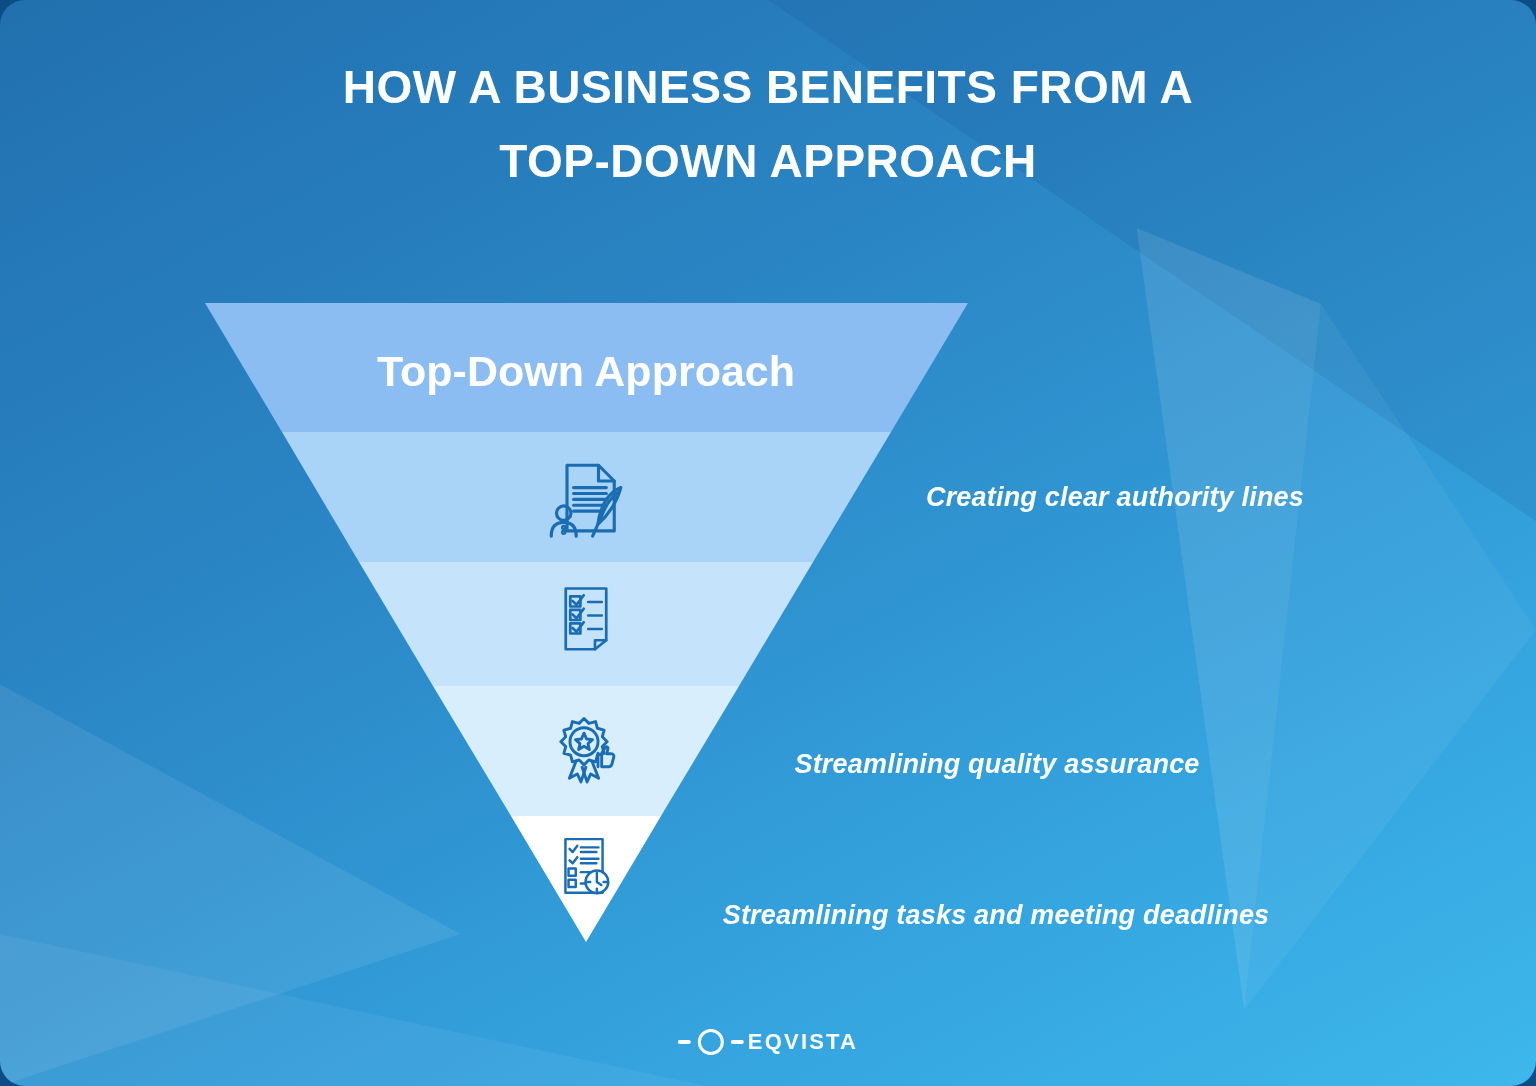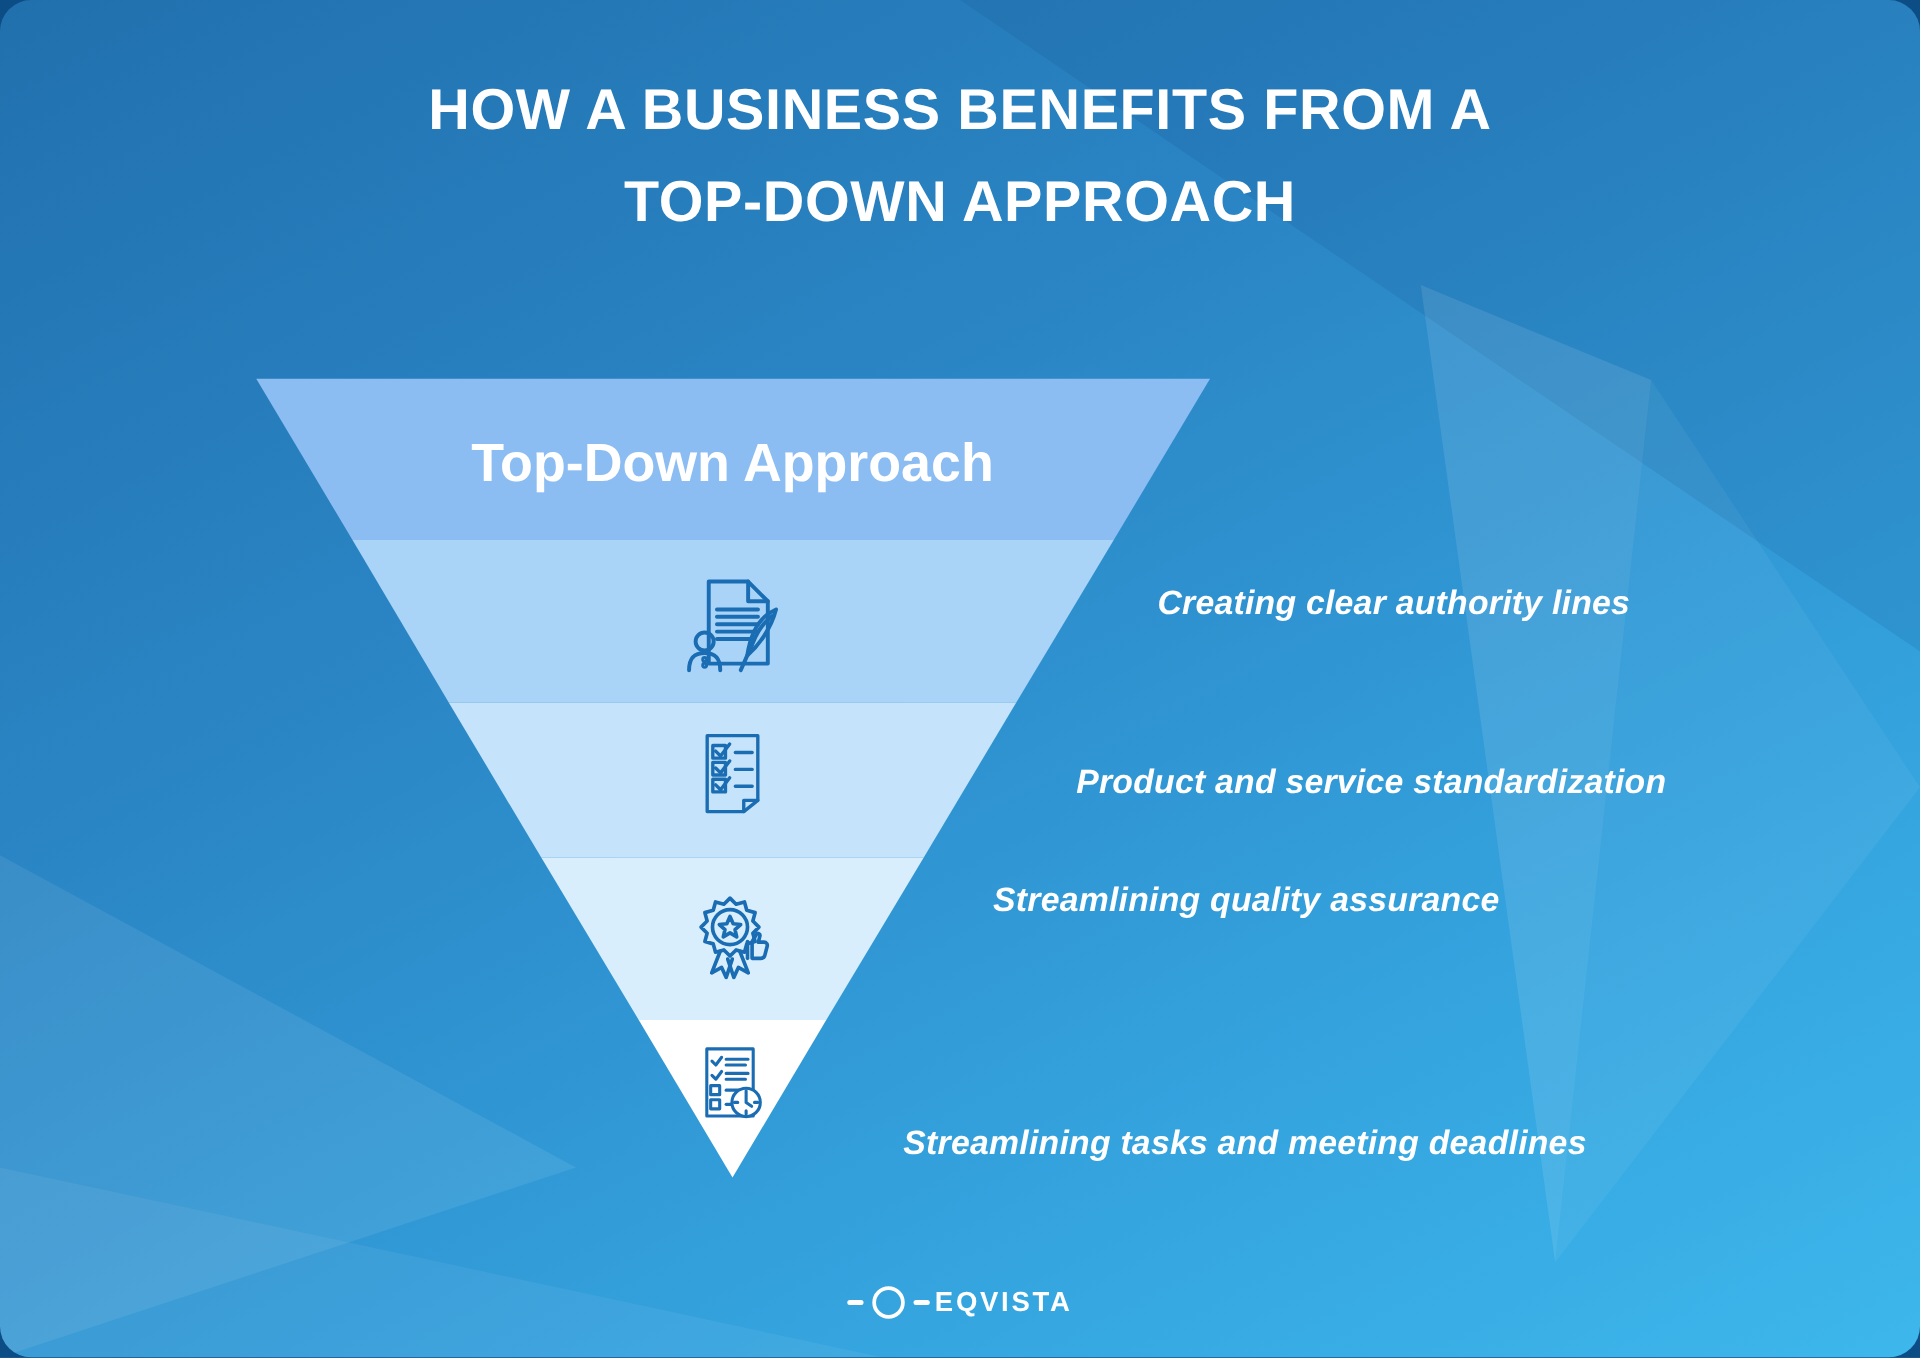--- a/index.html
+++ b/index.html
@@ -75,49 +75,48 @@
       <path d="M21,21 H46 M21,25.5 H46 M21,30 H46 M21,34.5 H46 M21,39 H42"></path>
       <circle cx="13.5" cy="40.5" r="5.5"></circle>
       <path d="M4,58 C4,49 9,47.5 13.5,47.5 C18,47.5 23,49 23,58"></path>
       <circle cx="13.5" cy="51.5" r="0.9"></circle>
       <circle cx="13.5" cy="55" r="0.9"></circle>
       <path d="M57,21 C47.5,25 41.5,35 39.5,49 C46.5,43 54,32.5 57,21 Z"></path>
       <path d="M54.5,25 C48,30 43.5,38 41,47"></path>
       <path d="M39.5,49 L35.5,58"></path>
     </g>
   </svg>
-  <div class="benefit-label" style="left:1115px;top:483px;">Creating clear authority lines</div>
+  <div class="benefit-label" style="left:1115px;top:497px;">Creating clear authority lines</div>
 
   <svg class="row-icon icon" style="left:586px;top:620px;" width="72" height="72" viewBox="0 0 64 64">
     <g stroke="#1b6db3">
       <path d="M14,4 H50 V50 L40,58 H14 Z"></path>
       <path d="M50,50 H40 V58"></path>
       <rect x="18" y="11" width="9" height="9"></rect>
       <path d="M20,15 L23.5,18.5 L30,10"></path>
       <rect x="18" y="23" width="9" height="9"></rect>
       <path d="M20,27 L23.5,30.5 L30,22"></path>
       <rect x="18" y="35" width="9" height="9"></rect>
       <path d="M20,39 L23.5,42.5 L30,34"></path>
       <path d="M34,16 H46 M34,28 H46 M34,40 H46"></path>
     </g>
   </svg>
-  <div class="benefit-label" style="left:1097px;top:626px;">Product and service standardization</div>
 
   <svg class="row-icon icon" style="left:584px;top:749px;" width="78" height="78" viewBox="0 0 64 64">
     <g stroke="#1b6db3">
       <polygon points="51,26 47,30 48.5,35.5 43,37 41.5,42.5 36,41 32,45 28,41 22.5,42.5 21,37 15.5,35.5 17,30 13,26 17,22 15.5,16.5 21,15 22.5,9.5 28,11 32,7 36,11 41.5,9.5 43,15 48.5,16.5 47,22"></polygon>
       <circle cx="32" cy="26" r="11.5"></circle>
       <path d="M32,19 L34.1,23.8 L39,24.3 L35.3,27.6 L36.4,32.4 L32,29.8 L27.6,32.4 L28.7,27.6 L25,24.3 L29.9,23.8 Z"></path>
       <path d="M25.5,42 L20,56 L26.5,52.5 L29.5,59 L33.5,47"></path>
       <path d="M38.5,42 L44,56 L37.5,52.5 L34.5,59 L30.5,47"></path>
       <path d="M46.5,46.5 V35.5 L49.3,30.9 C50.1,29.5 52,30.3 51.6,31.9 L50.6,35.9 H54.4 C55.9,35.9 56.8,37.2 56.4,38.6 L54.9,44.4 C54.6,45.7 53.5,46.5 52.2,46.5 Z"></path>
       <path d="M43.5,35.5 V46.5"></path>
     </g>
   </svg>
-  <div class="benefit-label" style="left:997px;top:720px;">Streamlining quality assurance</div>
+  <div class="benefit-label" style="left:997px;top:764px;">Streamlining quality assurance</div>
 
   <svg class="row-icon icon" style="left:584px;top:868px;" width="66" height="66" viewBox="0 0 64 64">
     <g stroke="#1b6db3">
       <path d="M14,4 H50 V56 H14 Z"></path>
       <path d="M18,13.5 L21,16.5 L25.5,10.5"></path>
       <path d="M29,12 H46 M29,16.5 H44"></path>
       <path d="M18,24.5 L21,27.5 L25.5,21.5"></path>
       <path d="M29,23 H46 M29,27.5 H44"></path>
       <rect x="17" y="32.5" width="7" height="7"></rect>
       <path d="M29,36 H42"></path>

